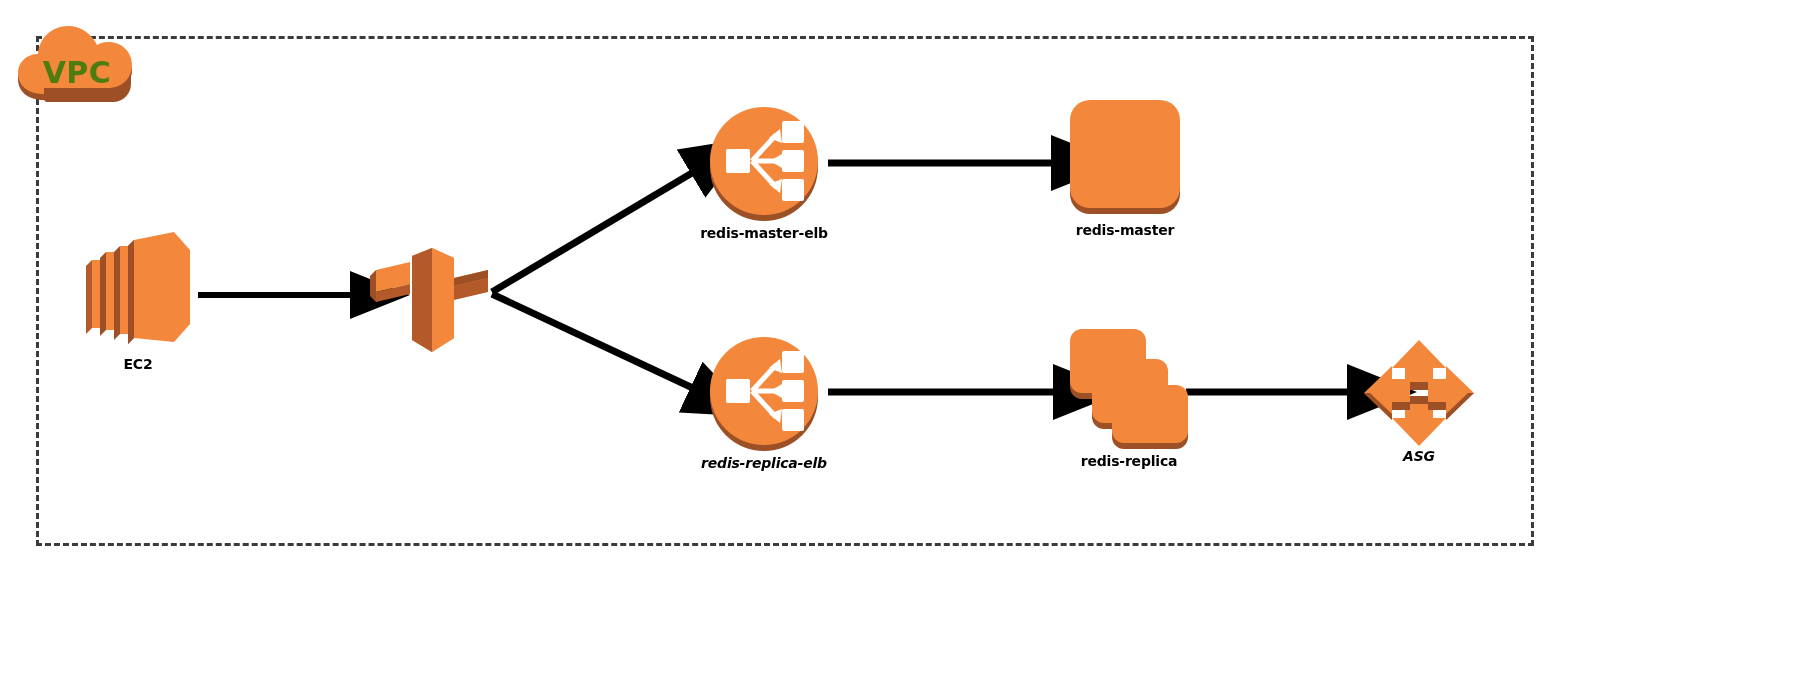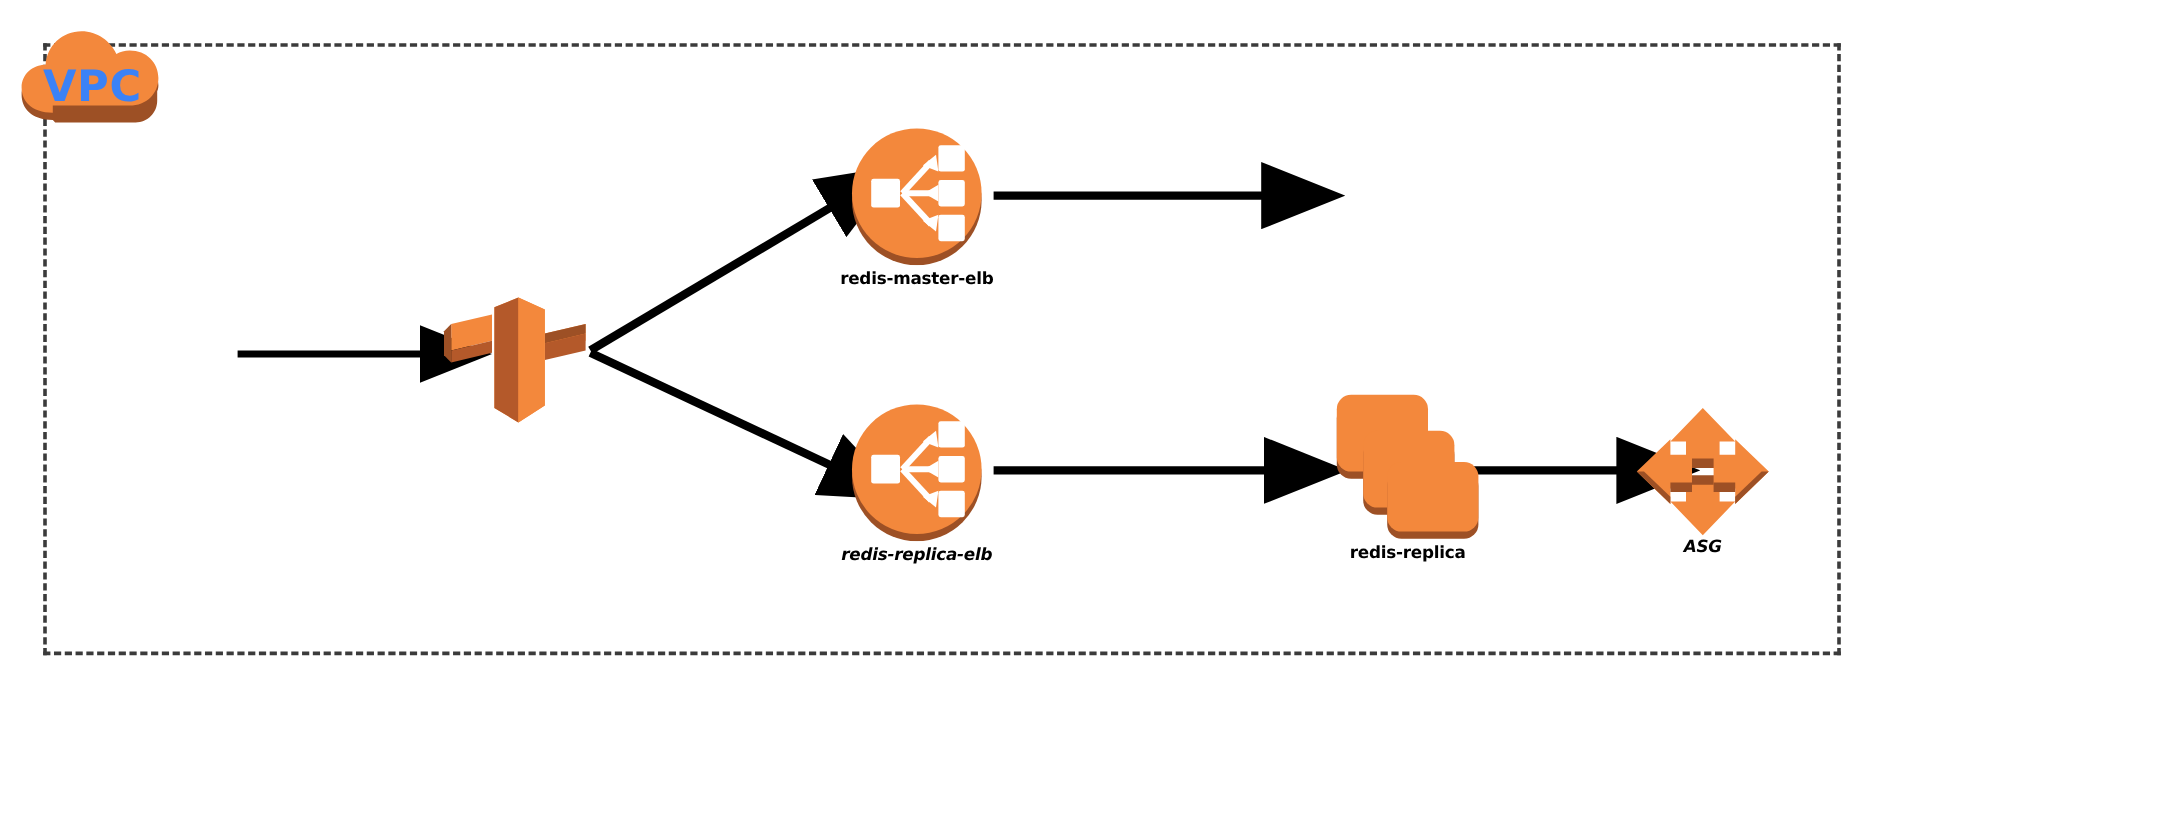--- a/index.html
+++ b/index.html
@@ -39,22 +39,22 @@
   .vpc-badge svg { display: block; }
   .vpc-badge .vpc-text {
     position: absolute;
     left: 0;
     top: 0;
     width: 126px;
     height: 86px;
     display: flex;
     align-items: center;
     justify-content: center;
-    color: #3b82f6;
-    font-size: 36px;
+    color: #4d7c0f;
+    font-size: 30px;
     font-weight: bold;
     letter-spacing: 0.5px;
     padding-top: 14px;
     box-sizing: border-box;
   }
   
   .node {
     position: absolute;
   }
   .node-label {
@@ -66,21 +66,21 @@
     font-size: 14px;
     font-weight: bold;
     letter-spacing: -0.2px;
   }
   
   #node-ec2      { left: 78px;  top: 228px; width: 120px; height: 120px; }
   #node-elb      { left: 368px; top: 240px; width: 128px; height: 120px; }
   #node-master-elb { left: 706px; top: 105px; width: 116px; height: 116px; }
   #node-master   { left: 1066px; top: 98px;  width: 118px; height: 118px; }
   #node-replica-elb { left: 706px; top: 335px; width: 116px; height: 116px; font-style: italic; }
-  #node-replica  { left: 1112px; top: 325px; width: 122px; height: 126px; }
+  #node-replica  { left: 1068px; top: 325px; width: 122px; height: 126px; }
   #node-asg      { left: 1362px; top: 338px; width: 114px; height: 110px; font-style: italic; }
 
   #node-ec2 .node-label        { top: 128px; }
   #node-elb .node-label        { top: 128px; }
   #node-master-elb .node-label { top: 120px; }
   #node-master .node-label     { top: 124px; }
   #node-replica-elb .node-label{ top: 120px; }
   #node-replica .node-label    { top: 128px; }
   #node-asg .node-label        { top: 110px; }
 
@@ -136,20 +136,38 @@
 
     <g>
       <line x1="828" y1="392" x2="1060" y2="392" stroke="#000000" stroke-width="7" marker-end="url(#arrow)"></line>
     </g>
 
     <g>
       <line x1="1186" y1="392" x2="1354" y2="392" stroke="#000000" stroke-width="7" marker-end="url(#arrow)"></line>
     </g>
   </svg>
 
+  <div class="node" id="node-ec2">
+    <svg width="120" height="120" viewBox="0 0 120 120" xmlns="http://www.w3.org/2000/svg">
+
+      <g>
+        <polygon points="8,38 14,32 14,100 8,106" fill="#B4592A"></polygon>
+        <polygon points="14,32 22,32 22,100 14,100" fill="#F3883C"></polygon>
+        <polygon points="22,30 28,24 28,102 22,108" fill="#9D5025"></polygon>
+        <polygon points="28,24 36,24 36,102 28,102" fill="#F3883C"></polygon>
+        <polygon points="36,24 42,18 42,106 36,112" fill="#9D5025"></polygon>
+        <polygon points="42,18 50,18 50,106 42,106" fill="#F3883C"></polygon>
+        <polygon points="50,18 56,12 56,110 50,116" fill="#9D5025"></polygon>
+      </g>
+
+      <polygon points="56,12 96,4 112,22 112,96 96,114 56,110" fill="#F3883C"></polygon>
+      <polygon points="56,12 56,110 50,116 50,18" fill="#9D5025"></polygon>
+    </svg>
+    <div class="node-label">EC2</div>
+  </div>
 
   <div class="node" id="node-elb">
     <svg width="128" height="120" viewBox="0 0 128 120" xmlns="http://www.w3.org/2000/svg">
 
       <polygon points="8,30 42,22 42,44 8,52" fill="#F3883C"></polygon>
       <polygon points="8,52 42,44 42,54 8,62" fill="#B4592A"></polygon>
       <polygon points="8,30 8,62 2,56 2,36" fill="#9D5025"></polygon>
 
       <polygon points="86,38 120,30 120,44 86,52" fill="#F3883C"></polygon>
       <polygon points="86,38 120,30 120,38 86,46" fill="#9D5025"></polygon>
@@ -178,20 +196,27 @@
         <line x1="46" y1="56" x2="72" y2="56"></line>
         <line x1="46" y1="56" x2="70" y2="82"></line>
       </g>
       <polygon points="74,24 76,38 63,33" fill="#ffffff"></polygon>
       <polygon points="76,49 76,63 64,56" fill="#ffffff"></polygon>
       <polygon points="74,88 76,74 63,79" fill="#ffffff"></polygon>
     </svg>
     <div class="node-label">redis-master-elb</div>
   </div>
 
+  <div class="node" id="node-master">
+    <svg width="118" height="118" viewBox="0 0 118 118" xmlns="http://www.w3.org/2000/svg">
+      <rect x="4" y="12" width="110" height="104" rx="20" fill="#9D5025"></rect>
+      <rect x="4" y="2" width="110" height="108" rx="20" fill="#F3883C"></rect>
+    </svg>
+    <div class="node-label">redis-master</div>
+  </div>
 
   <div class="node" id="node-replica-elb">
     <svg width="116" height="116" viewBox="0 0 116 116" xmlns="http://www.w3.org/2000/svg">
       <circle cx="58" cy="62" r="54" fill="#9D5025"></circle>
       <circle cx="58" cy="56" r="54" fill="#F3883C"></circle>
       <rect x="20" y="44" width="24" height="24" rx="2" fill="#ffffff"></rect>
       <rect x="76" y="16" width="22" height="22" rx="2" fill="#ffffff"></rect>
       <rect x="76" y="45" width="22" height="22" rx="2" fill="#ffffff"></rect>
       <rect x="76" y="74" width="22" height="22" rx="2" fill="#ffffff"></rect>
       <g stroke="#ffffff" stroke-width="5" fill="none">

